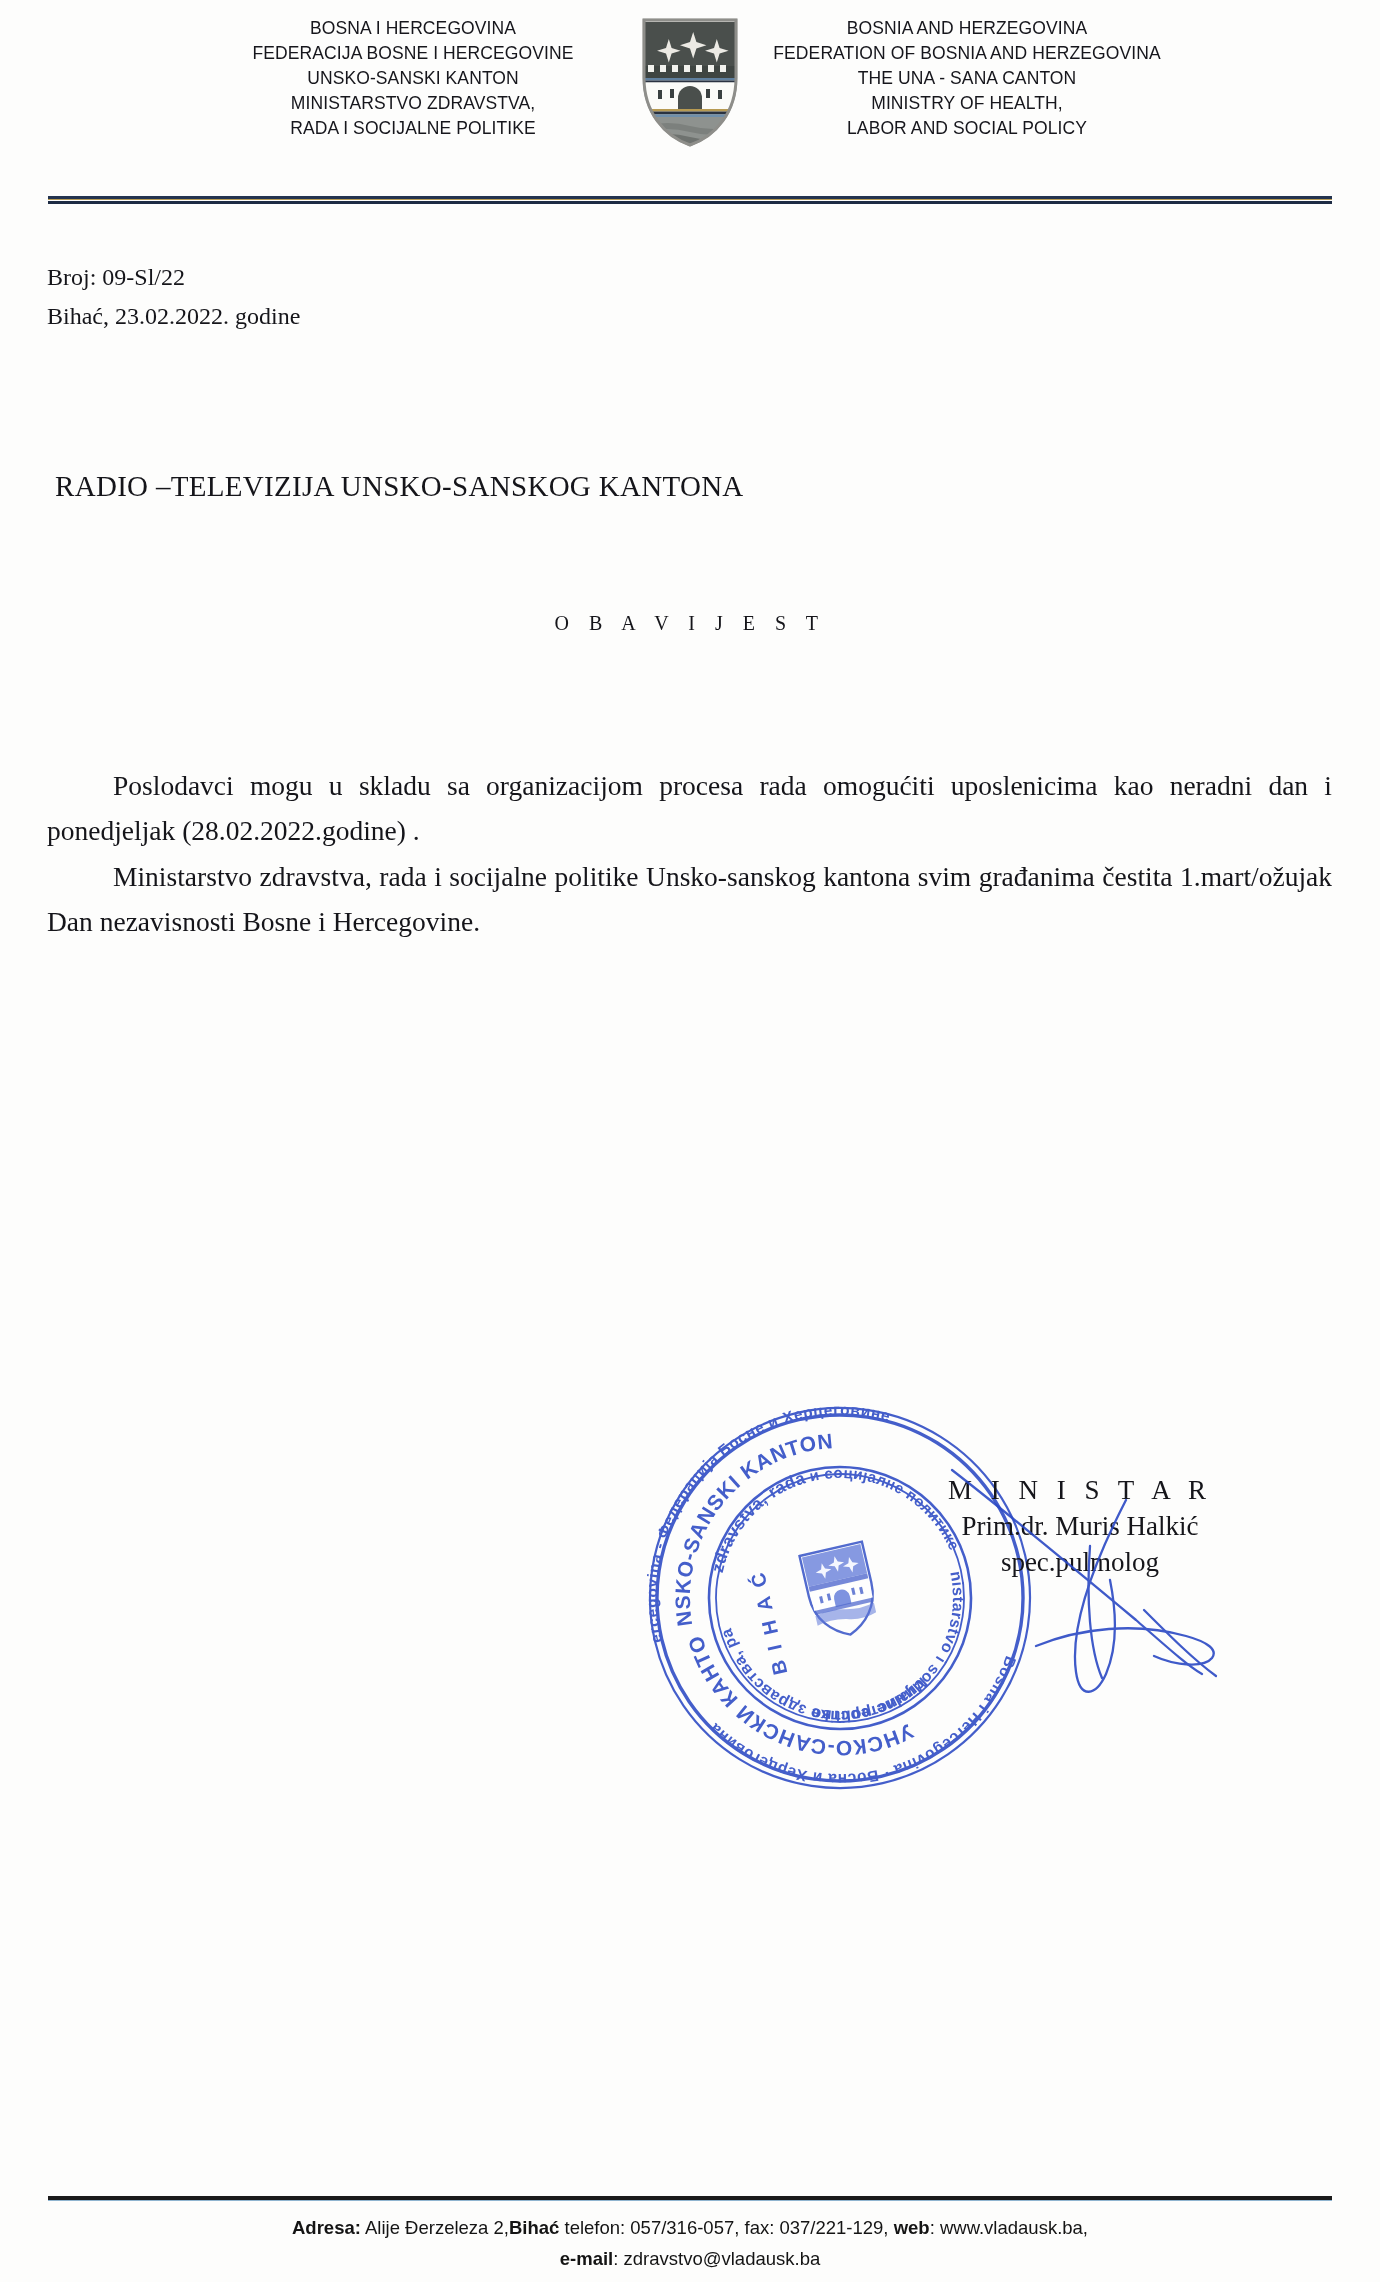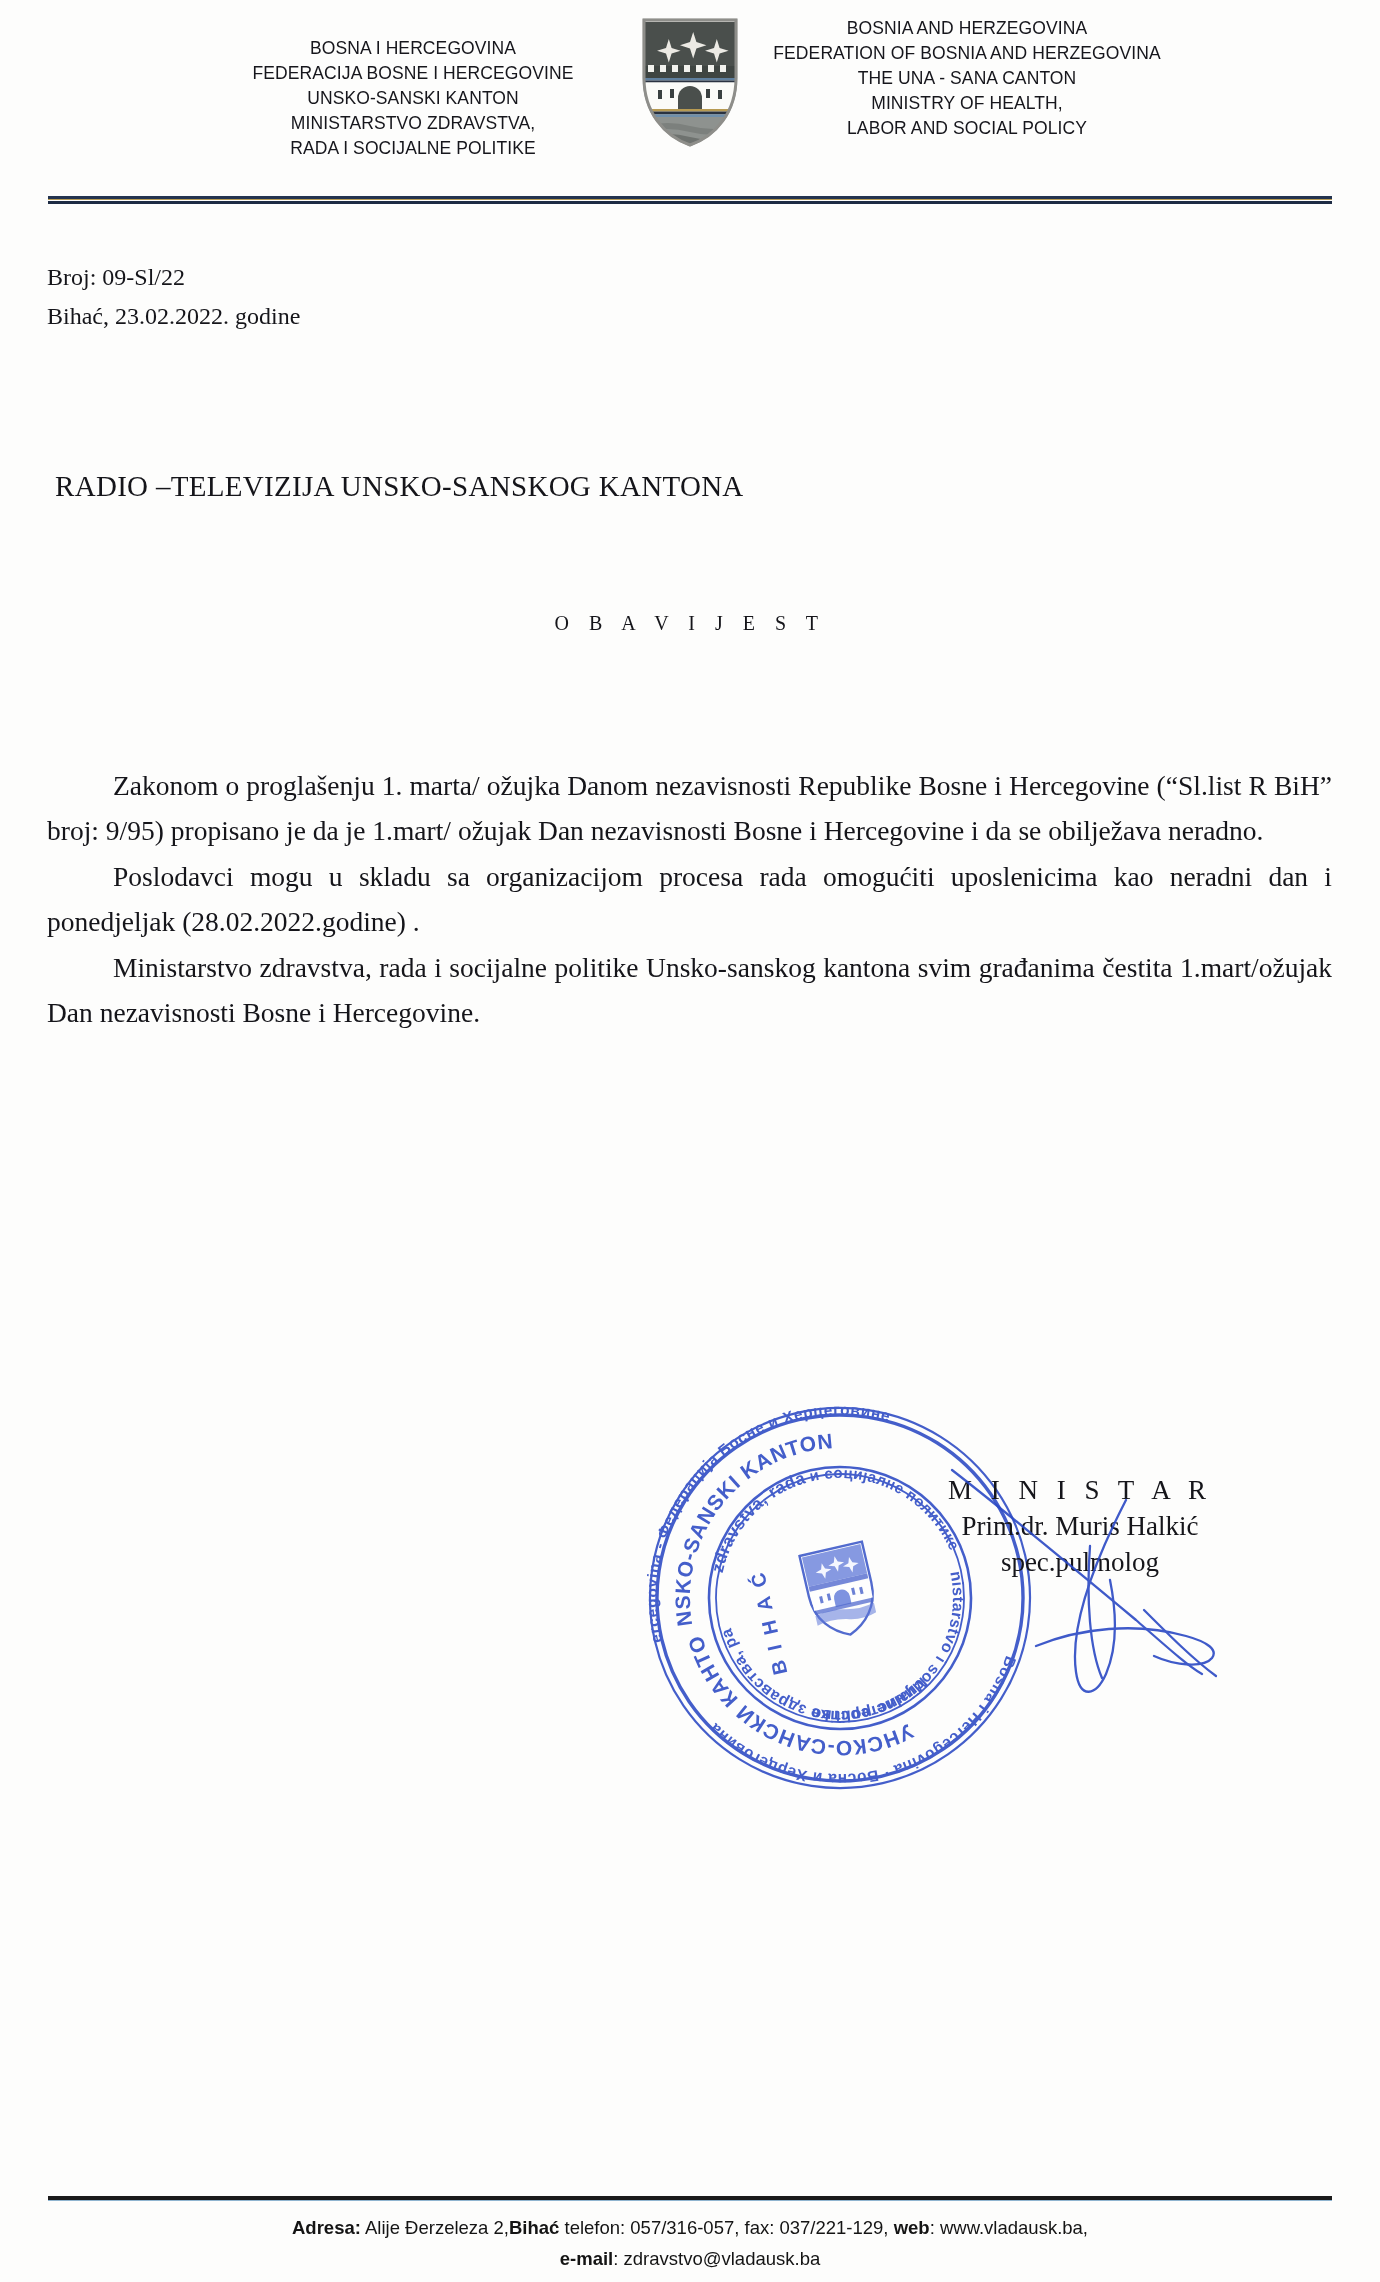--- a/index.html
+++ b/index.html
@@ -35,21 +35,21 @@
   .lh-col {
     width: 430px;
     text-align: center;
     font-family: "Liberation Sans", sans-serif;
     font-size: 17.5px;
     line-height: 25px;
     letter-spacing: 0.1px;
     color: #16161c;
     padding-top: 2px;
   }
-  .lh-col.left { margin-right: 10px; margin-top: 20px; }
+  .lh-col.left { margin-right: 10px; }
   .lh-col.right { margin-left: 10px; }
   .lh-line { white-space: nowrap; }
 
   
   .emblem {
     width: 104px;
     height: 132px;
     position: relative;
     flex: 0 0 auto;
     margin-top: 2px;
@@ -292,21 +292,20 @@
   <div class="refblock">
     <div>Broj: 09-Sl/22</div>
     <div>Bihać, 23.02.2022. godine</div>
   </div>
 
   <div class="addressee">RADIO –TELEVIZIJA UNSKO-SANSKOG KANTONA</div>
 
   <div class="doc-title">O B A V I J E S T</div>
 
   <div class="body-text">
-    <p>Zakonom o proglašenju 1. marta/ ožujka Danom nezavisnosti Republike Bosne i Hercegovine (“Sl.list R BiH” broj: 9/95) propisano je da je 1.mart/ ožujak Dan nezavisnosti Bosne i Hercegovine i da se obilježava neradno.</p>
     <p>Poslodavci mogu u skladu sa organizacijom procesa rada omogućiti uposlenicima kao neradni dan i ponedjeljak (28.02.2022.godine) .</p>
     <p>Ministarstvo zdravstva, rada i socijalne politike Unsko-sanskog kantona svim građanima čestita 1.mart/ožujak Dan nezavisnosti Bosne i Hercegovine.</p>
   </div>
 
   <div class="stamp-wrap">
     <svg width="400" height="400" viewBox="0 0 400 400">
       <defs>
 
         <path id="arcOuterTop" d="M 200 200 m -183 0 a 183 183 0 0 1 366 0" fill="none"></path>
         <path id="arcOuterBot" d="M 200 200 m 176 0 a 176 176 0 0 1 -352 0" fill="none"></path>

